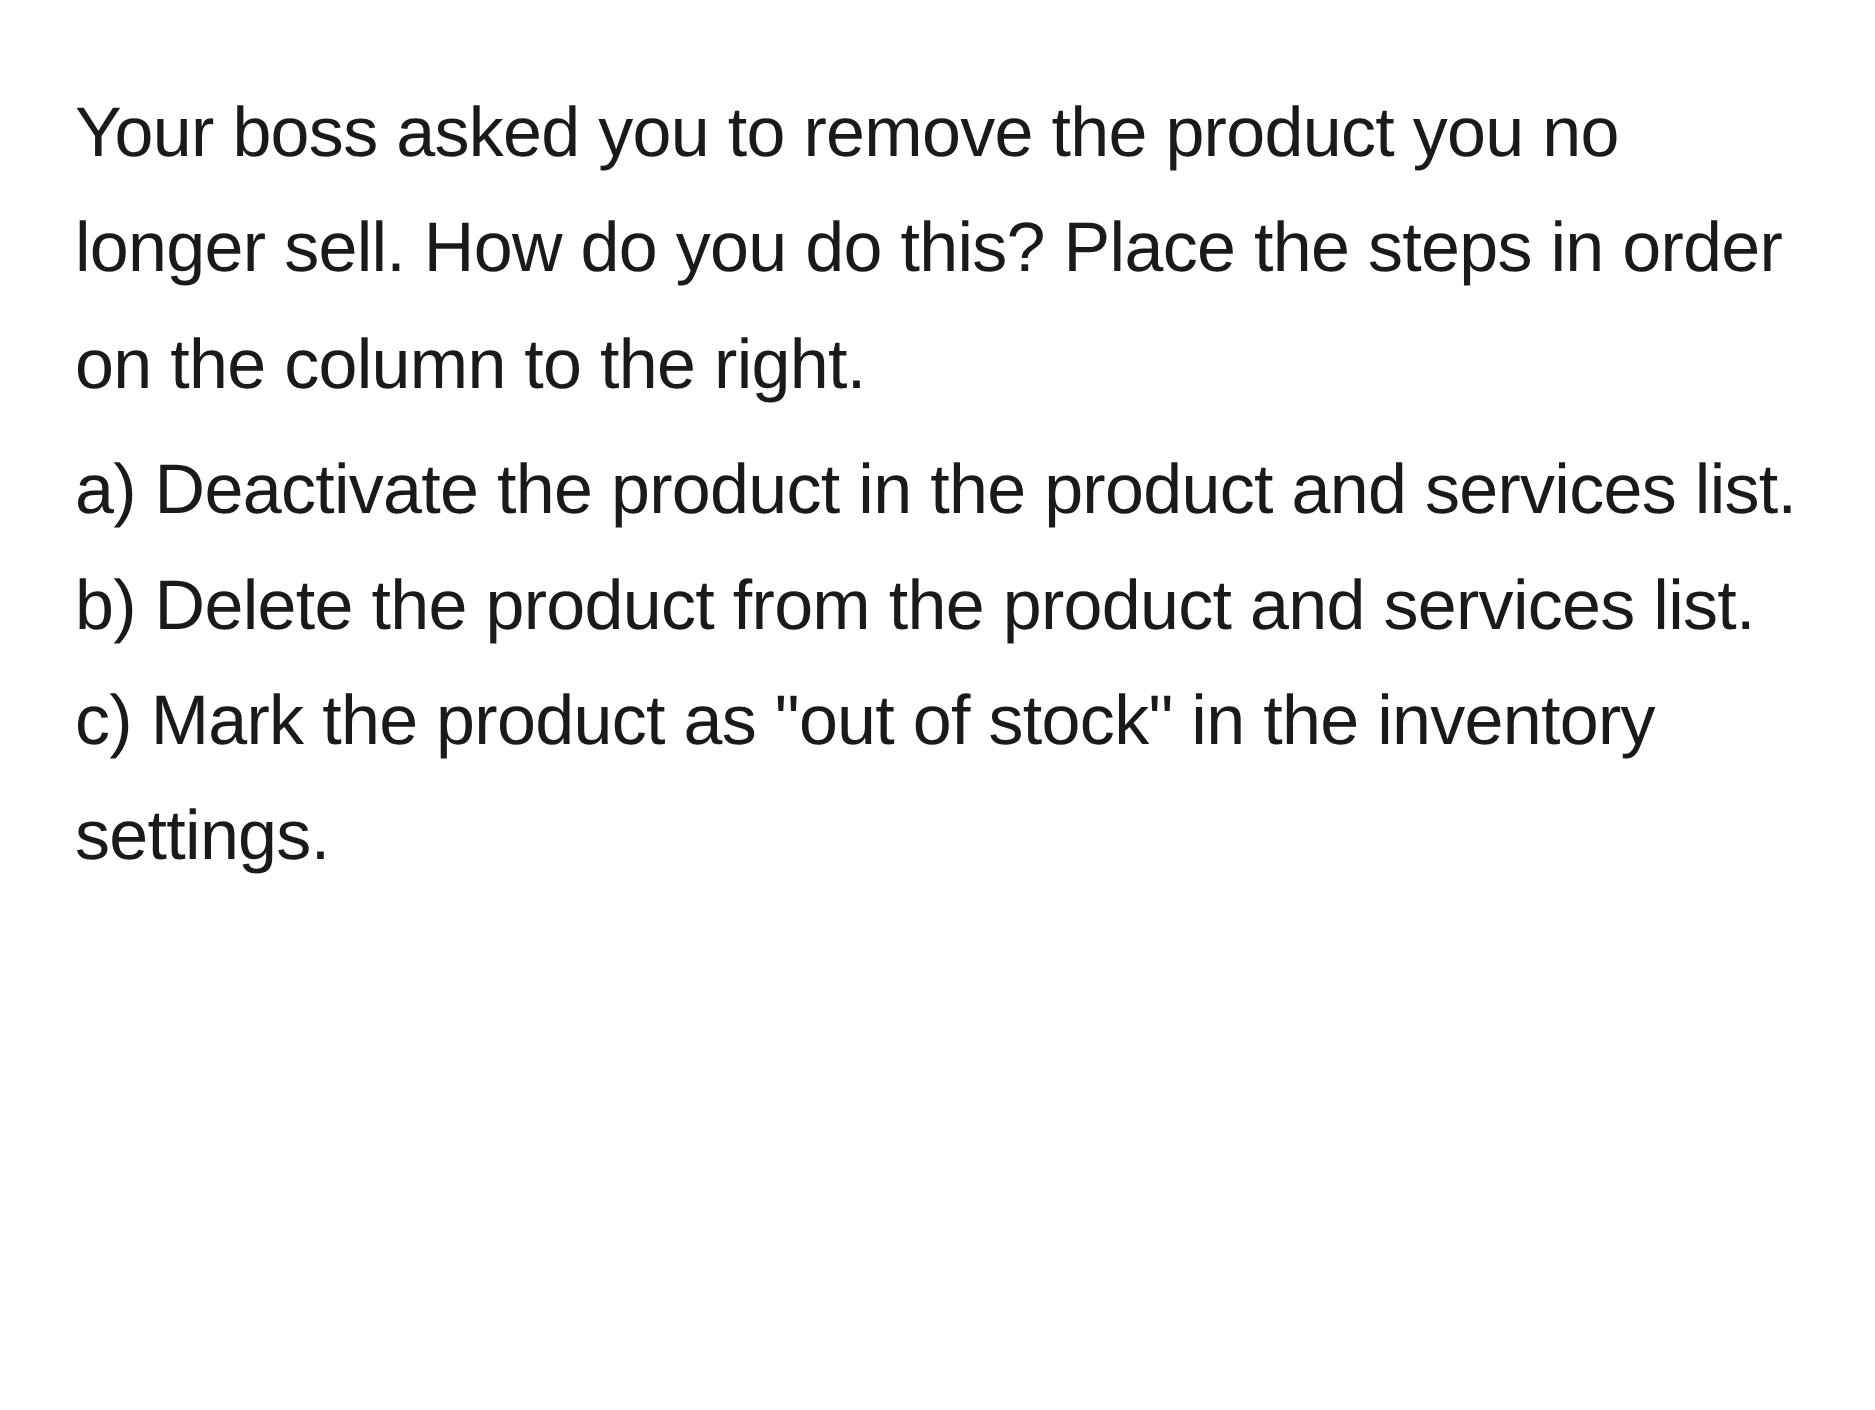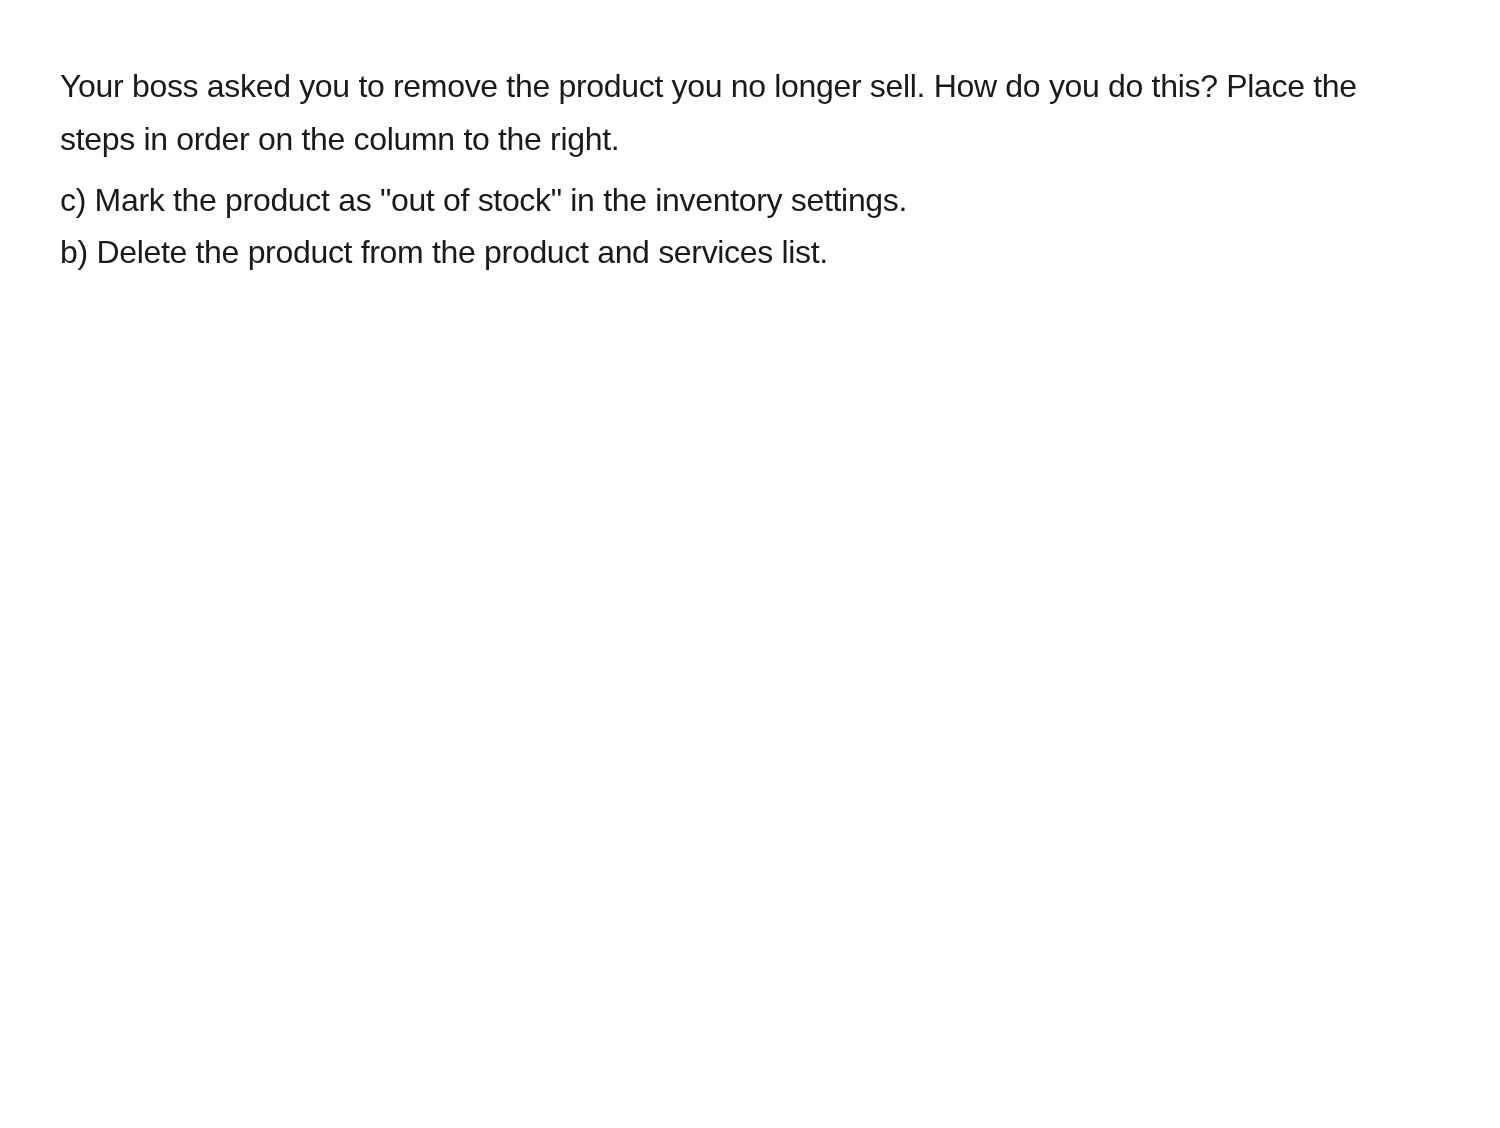--- a/index.html
+++ b/index.html
@@ -9,39 +9,43 @@
     }
     body {
       width: 1500px;
       height: 1128px;
       background: #ffffff;
       font-family: -apple-system, BlinkMacSystemFont, "Segoe UI", Helvetica, Arial, sans-serif;
       color: #1a1a1a;
       padding: 60px 60px 60px 60px;
     }
     .content {
-      font-size: 32px;
+      font-size: 56px;
       line-height: 1.65;
       letter-spacing: -0.01em;
     }
     .question {
       margin-bottom: 8px;
     }
     .option {
       margin-bottom: 0;
     }
   </style>
 </head>
 <body>
 
 <div class="content">
   <div class="question">
     <span>Your boss asked you to remove the product you no longer sell. How do you do this? Place the steps in order on the column to the right.</span>
   </div>
   <div class="option">
-    <span>c) </span>
-    <span>Mark the product as "out of stock" in the inventory settings.</span>
+    <span>a) </span>
+    <span>Deactivate the product in the product and services list.</span>
   </div>
   <div class="option">
     <span>b) </span>
     <span>Delete the product from the product and services list.</span>
   </div>
+  <div class="option">
+    <span>c) </span>
+    <span>Mark the product as "out of stock" in the inventory settings.</span>
+  </div>
 </div>
 
 </body></html>

